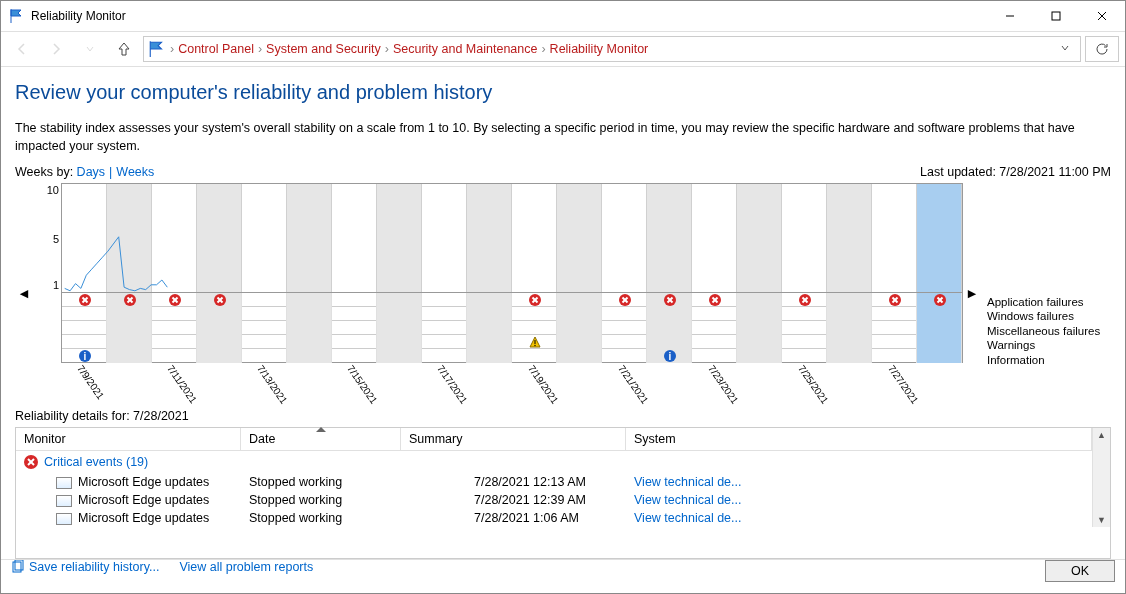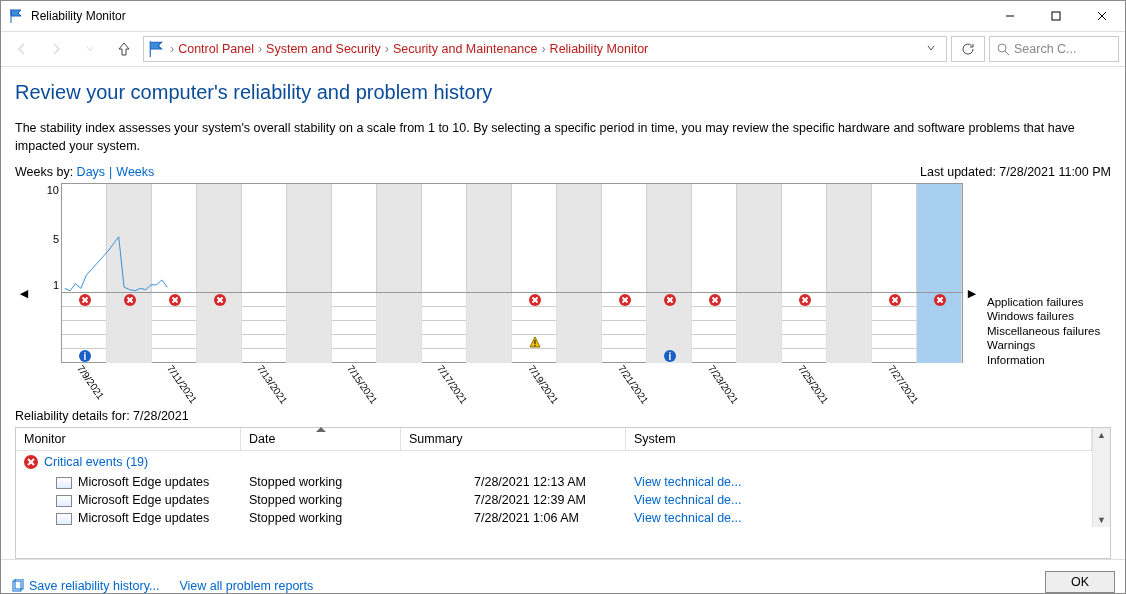--- a/index.html
+++ b/index.html
@@ -59,21 +59,21 @@
 .th.sort::after { content: ""; position: absolute; left: 50%; top: -1px; width: 0; height: 0; border-left: 5px solid transparent; border-right: 5px solid transparent; border-bottom: 5px solid #666; transform: translateX(-50%); }
 .tbody { flex: 1; overflow-y: auto; font-size: 12.5px; }
 .group { display: flex; align-items: center; padding: 4px 8px; gap: 6px; }
 .group .blue { color: #0066cc; }
 .row { display: flex; align-items: center; padding: 2px 0; }
 .cell { padding: 0 8px; white-space: nowrap; overflow: hidden; text-overflow: ellipsis; }
 .cell .iconbox { display: inline-flex; width: 16px; height: 12px; border: 1px solid #888; margin-right: 6px; vertical-align: middle; background: linear-gradient(#fff,#dfefff); }
 .cell.link { color: #0066cc; cursor: pointer; }
 .sb { width: 18px; background: #f0f0f0; border-left: 1px solid #e0e0e0; display: flex; flex-direction: column; justify-content: space-between; align-items: center; font-size: 9px; color: #555; padding: 2px 0; }
 
-.bottombar { height: 34px; border-top: 1px solid #e0e0e0; display: flex; align-items: flex-end; padding: 0 10px; gap: 20px; font-size: 12.5px; }
+.bottombar { height: 34px; border-top: 1px solid #e0e0e0; display: flex; align-items: flex-start; padding: 0 10px; gap: 20px; font-size: 12.5px; }
 .bottombar .linkbtn { color: #0066cc; cursor: pointer; display: flex; align-items: center; gap: 4px; }
 .okbtn { margin-left: auto; width: 70px; height: 22px; border: 1px solid #888; background: #eee; cursor: pointer; display: flex; align-items: center; justify-content: center; }
 
 svg.icon-err circle { fill: #d62828; }
 svg.icon-err line { stroke: #fff; stroke-width: 2; }
 svg.icon-info circle { fill: #1a5fc7; }
 svg.icon-info text { fill: #fff; font-size: 10px; font-weight: bold; }
 svg.icon-warn polygon { fill: #f2c200; stroke: #8a6d00; }
 .flagsvg path { fill: #3a8fd8; stroke: #1a5fc7; }
 </style>
@@ -140,27 +140,20 @@
     <span class="crumb">Reliability Monitor</span>
     <span class="addr-dd"><svg width="10" height="10" viewBox="0 0 10 10">
           <path d="M2 3 L5 7 L8 3" fill="none" stroke="#555"></path>
         </svg></span>
   </div>
   <div class="refresh">
       <svg width="16" height="16" viewBox="0 0 16 16">
         <path d="M13 8 A5 5 0 1 1 11.5 4.5 M13 3 L13 6 L10 6" fill="none" stroke="#444"></path>
       </svg>
     </div>
-  <div class="search">
-    <svg width="14" height="14" viewBox="0 0 14 14">
-        <circle cx="6" cy="6" r="4" fill="none" stroke="#888"></circle>
-        <line x1="9" y1="9" x2="13" y2="13" stroke="#888"></line>
-      </svg>
-    <span>Search C...</span>
-  </div>
 </div>
 
 <div class="content">
   <h1>Review your computer's reliability and problem history</h1>
   <p class="desc">The stability index assesses your system's overall stability on a scale from 1 to 10. By selecting a specific period in time, you may review the specific hardware and software problems that have impacted your system.</p>
   <div class="viewrow">
     <span>Weeks by:</span>&nbsp;
     <span class="link">Days</span>
     <span class="sep">|</span>
     <span class="link">Weeks</span>

